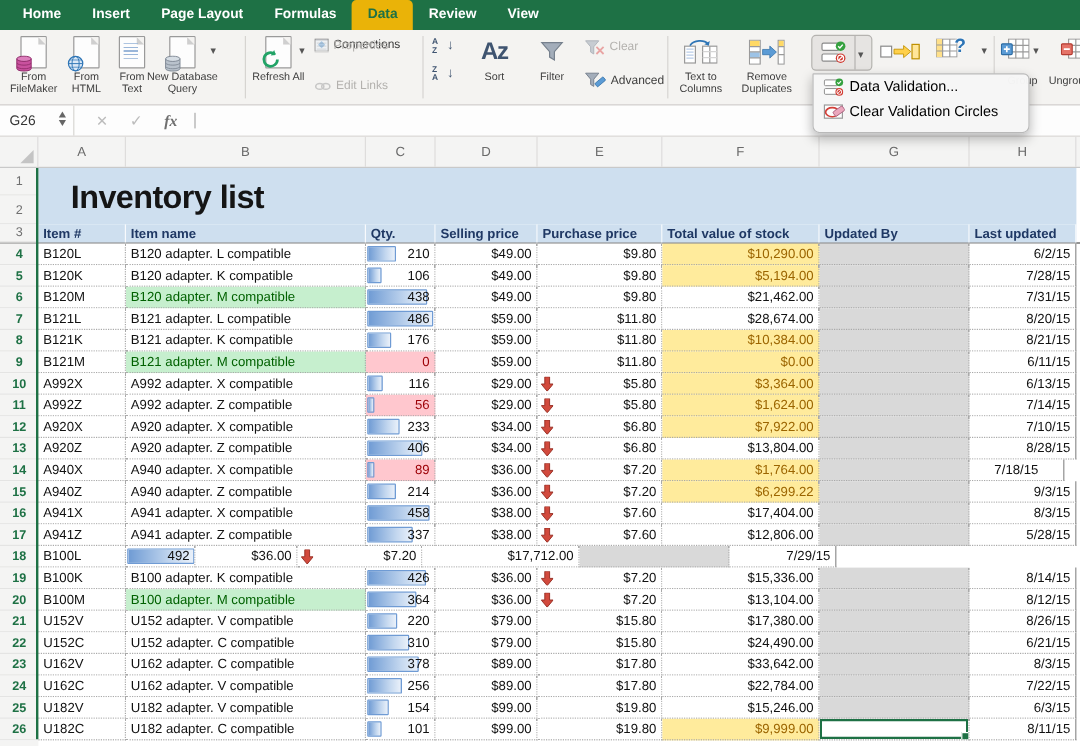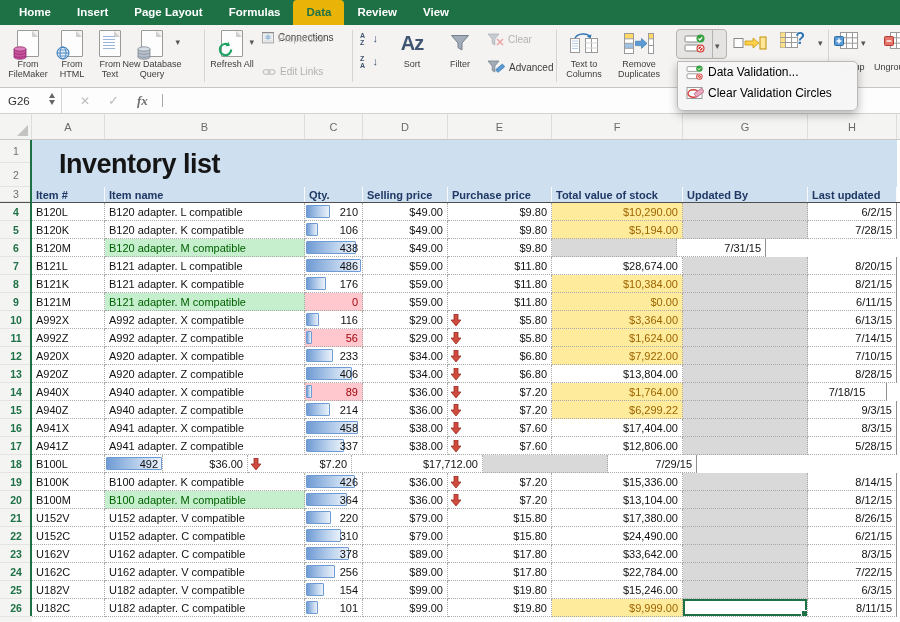--- a/index.html
+++ b/index.html
@@ -459,20 +459,23 @@
         <div class="cell cC" style="width: 58px;">
           <i class="bar" style="width: 87.6%;"></i>
           <span class="v">438</span>
         </div>
         <div class="cell cD" style="width: 85px;">
           <span class="v">$49.00</span>
         </div>
         <div class="cell cE" style="width: 104px;">
           <span class="v">$9.80</span>
         </div>
+        <div class="cell cF" style="width: 131px;">
+          <span class="v">$21,462.00</span>
+        </div>
         <div class="cell cG gfill" style="width: 125px;"></div>
         <div class="cell cH" style="width: 89px;">
           <span class="v">7/31/15</span>
         </div>
       </div>
       <div class="grow">
         <div class="rn selrow">7</div>
         <div class="cell cA" style="width: 73px;">
           <span class="v">B121L</span>
         </div>

